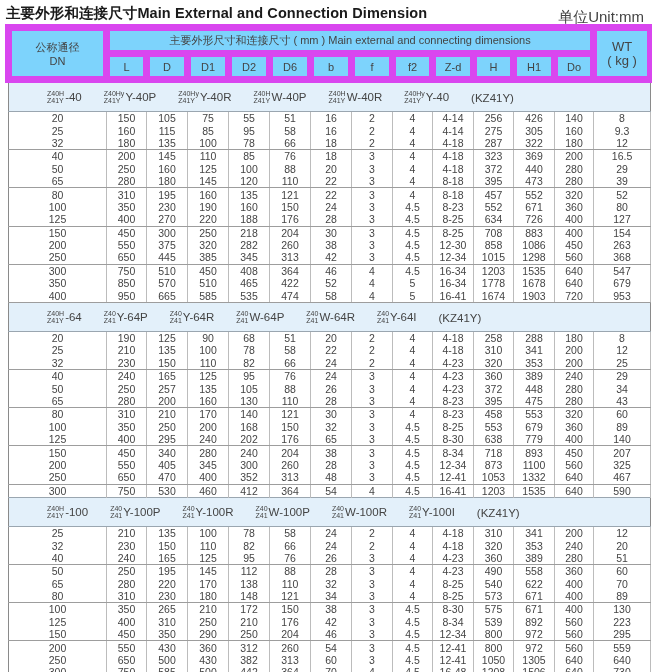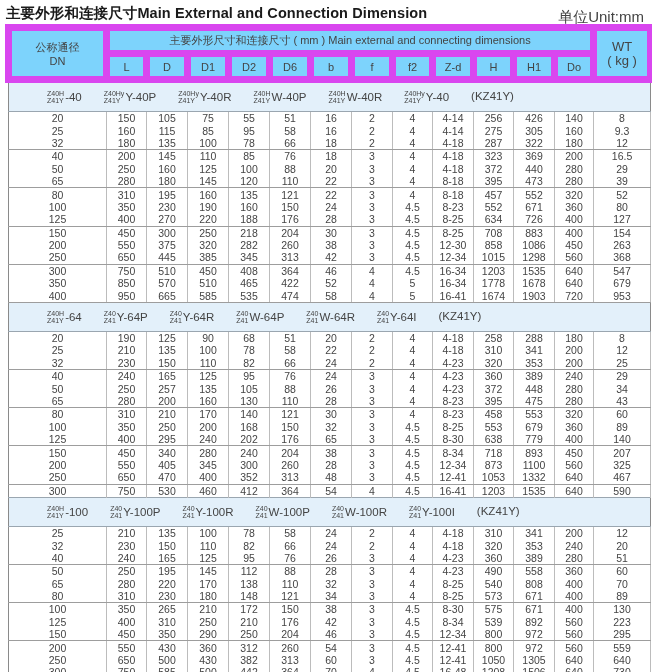--- a/index.html
+++ b/index.html
@@ -7,21 +7,21 @@
   .title { position:absolute; left:6px; top:4px; font-size:14.5px; font-weight:bold; color:#1a1a1a; letter-spacing:0.1px; }
   .unit { position:absolute; right:8px; top:8px; font-size:15px; color:#444; }
   table.dim { position:absolute; left:5px; top:24px; width:642px; border-collapse:collapse; table-layout:fixed; border:1.5px solid #8a8a8a; }
   table.dim td, table.dim th { padding:0; text-align:center; font-weight:normal; white-space:nowrap; overflow:hidden; }
   thead th { background:#7dd3fc; color:#444; font-size:11px; border:7px solid #d946ef; }
   thead tr.h1 th { height:19px; }
   thead tr.h2 th { height:19px; }
   th.dn { line-height:14px; font-size:11px; }
   th.wt { line-height:14px; font-size:13px; }
   tr.group td { background:#e3f0fa; height:28px; border-top:1px solid #9aa6b0; border-bottom:1px solid #9aa6b0; font-size:11px; color:#444; text-align:left; }
-  .glist { display:flex; align-items:flex-start; padding-left:38px; }
+  .glist { display:flex; align-items:flex-end; padding-left:38px; }
   .gi { display:inline-flex; align-items:center; margin-right:22px; }
   .stack { display:inline-flex; flex-direction:column; font-size:7px; line-height:7px; margin-right:1px; text-align:left; }
   .gs { font-size:11.5px; }
   tbody tr.row td { height:12.4px; font-size:10.5px; color:#444; border-left:1px solid #bcbcbc; border-right:1px solid #bcbcbc; line-height:12px; }
   tbody tr.row.sep td { border-bottom:1px solid #9d9d9d; }
   tbody tr.row td.dncell { border-left:none; }
 </style>
 </head>
 <body>
 
@@ -743,21 +743,21 @@
         <td>280</td>
         <td>220</td>
         <td>170</td>
         <td>138</td>
         <td>110</td>
         <td>32</td>
         <td>3</td>
         <td>4</td>
         <td>8-25</td>
         <td>540</td>
-        <td>808</td>
+        <td>622</td>
         <td>400</td>
         <td>70</td>
       </tr>
       <tr class="row sep">
         <td class="dncell">80</td>
         <td>310</td>
         <td>230</td>
         <td>180</td>
         <td>148</td>
         <td>121</td>

